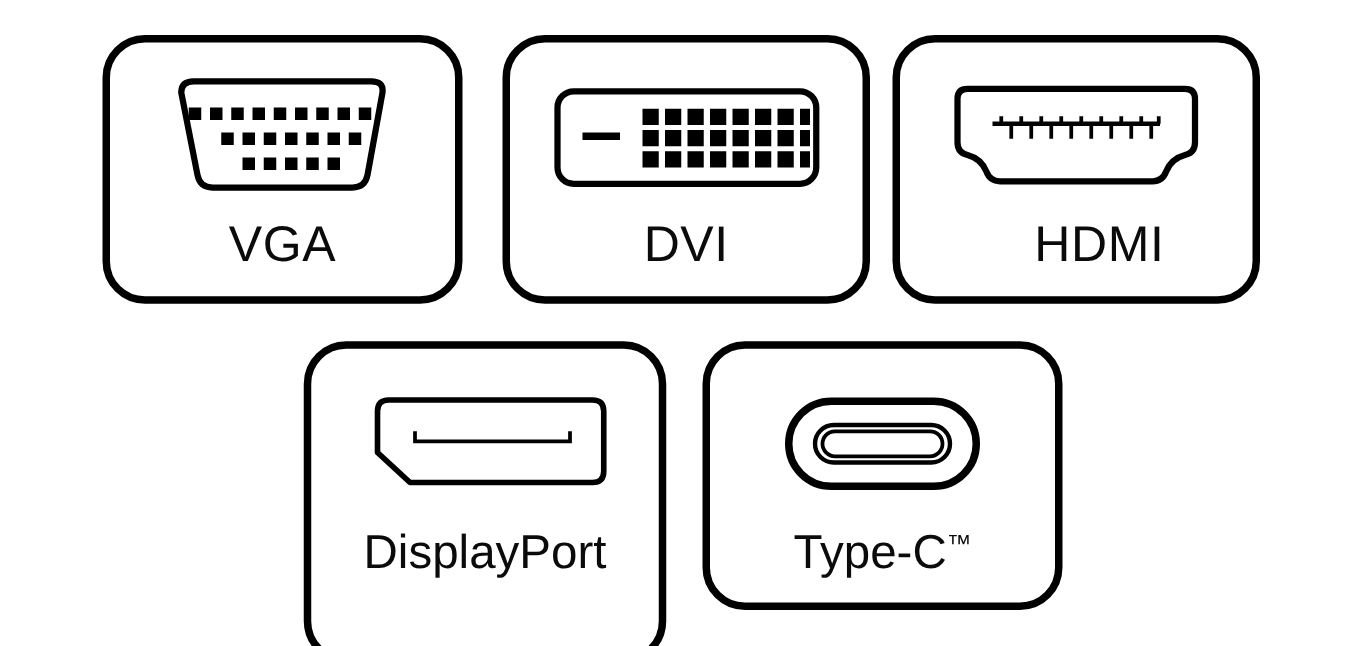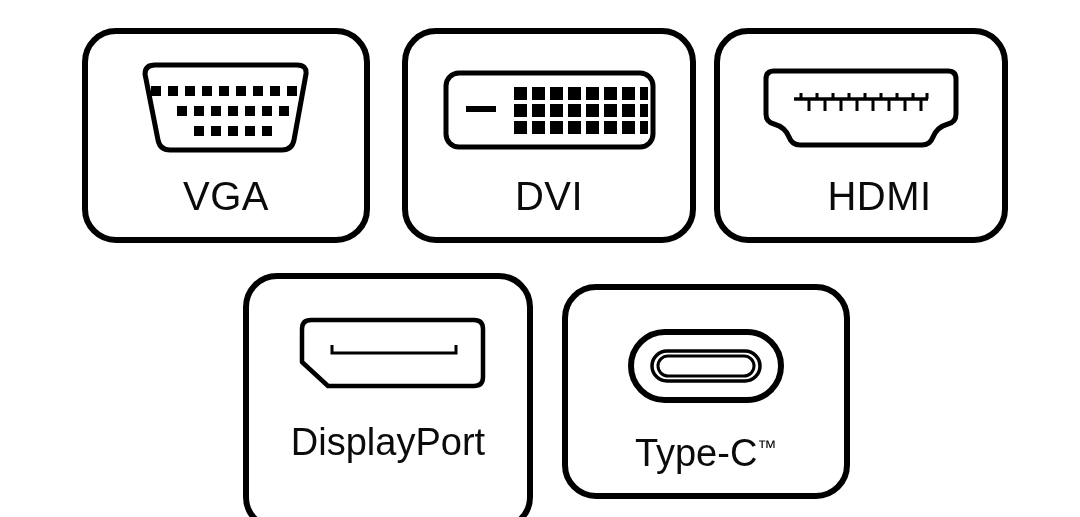--- a/index.html
+++ b/index.html
@@ -49,21 +49,21 @@
     font-weight: 400;
     line-height: 1;
     white-space: nowrap;
   }
   
   #card-vga  { left: 82px;  top: 28px;  width: 288px; height: 215px; }
   #card-dvi  { left: 402px; top: 28px;  width: 294px; height: 215px; }
   #card-hdmi { left: 714px; top: 28px;  width: 294px; height: 215px; }
   
   #card-displayport { left: 243px; top: 273px; width: 290px; height: 258px; align-items: flex-end; }
-  #card-typec       { left: 562px; top: 284px; width: 288px; height: 215px; }
+  #card-typec       { left: 562px; top: 273px; width: 288px; height: 215px; }
 
   #card-vga  .card-art { height: 120px; margin-top: 16px; }
   #card-dvi  .card-art { height: 120px; margin-top: 16px; }
   #card-hdmi .card-art { height: 120px; margin-top: 16px; }
   #card-displayport .card-art { height: 120px; margin-top: 16px; }
   #card-typec       .card-art { height: 120px; margin-top: 16px; }
 
   #card-vga  .card-label { font-size: 40px; margin-top: 6px; letter-spacing: 0.5px; }
   #card-dvi  .card-label { font-size: 40px; margin-top: 6px; letter-spacing: 0.5px; }
   #card-hdmi .card-label { font-size: 40px; margin-top: 6px; letter-spacing: 0.5px; padding-left: 37px; }

